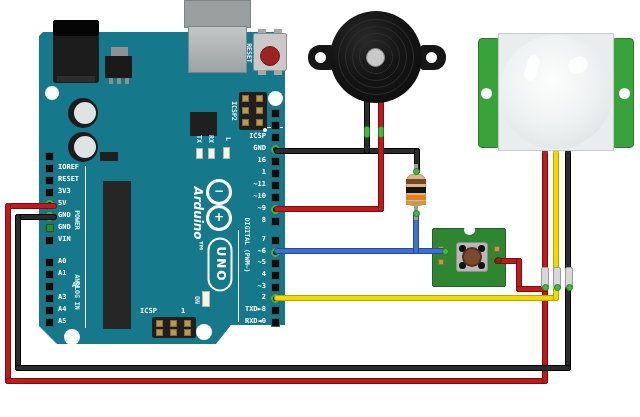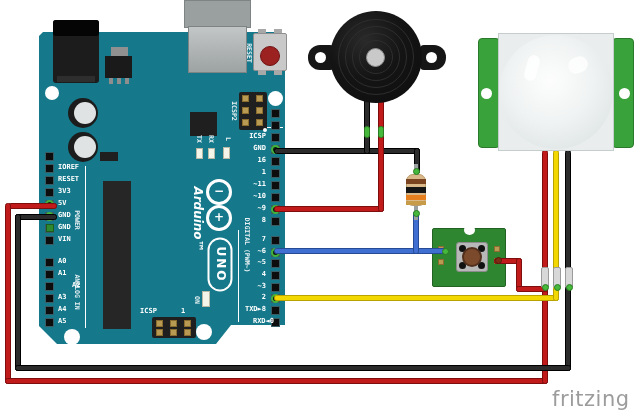--- a/index.html
+++ b/index.html
@@ -143,21 +143,21 @@
       <div class="abs pin" style="left: 271px; top: 294px; width: 9px; height: 9px;"></div>
       <div class="abs pin" style="left: 271px; top: 306px; width: 9px; height: 9px;"></div>
       <div class="abs pin" style="left: 271px; top: 318px; width: 9px; height: 9px;"></div>
       <div class="abs pinlabel r" style="left: 221px; top: 235px; width: 45px; height: 9px;">7</div>
       <div class="abs pinlabel r" style="left: 221px; top: 247px; width: 45px; height: 9px;">~6</div>
       <div class="abs pinlabel r" style="left: 221px; top: 258px; width: 45px; height: 9px;">~5</div>
       <div class="abs pinlabel r" style="left: 221px; top: 270px; width: 45px; height: 9px;">4</div>
       <div class="abs pinlabel r" style="left: 221px; top: 282px; width: 45px; height: 9px;">~3</div>
       <div class="abs pinlabel r" style="left: 221px; top: 293px; width: 45px; height: 9px;">2</div>
       <div class="abs pinlabel r" style="left: 221px; top: 305px; width: 45px; height: 9px;">TXD►8</div>
-      <div class="abs pinlabel r" style="left: 229px; top: 317px; width: 45px; height: 9px;">RXD◄0</div>
+      <div class="abs pinlabel r" style="left: 221px; top: 317px; width: 45px; height: 9px;">RXD◄0</div>
       <div class="abs ring" style="left: 271px; top: 248px; width: 9px; height: 9px;"></div>
       <div class="abs ring" style="left: 271px; top: 294px; width: 9px; height: 9px;"></div>
       <div class="abs pin" style="left: 45px; top: 152px; width: 9px; height: 9px;"></div>
       <div class="abs pin" style="left: 45px; top: 164px; width: 9px; height: 9px;"></div>
       <div class="abs pin" style="left: 45px; top: 176px; width: 9px; height: 9px;"></div>
       <div class="abs pin" style="left: 45px; top: 188px; width: 9px; height: 9px;"></div>
       <div class="abs pin" style="left: 45px; top: 200px; width: 9px; height: 9px;"></div>
       <div class="abs pin" style="left: 45px; top: 212px; width: 9px; height: 9px;"></div>
       <div class="abs pin" style="left: 45px; top: 224px; width: 9px; height: 9px;"></div>
       <div class="abs pin" style="left: 45px; top: 236px; width: 9px; height: 9px;"></div>
@@ -264,14 +264,13 @@
   <div class="layer" id="lay-dots">
       <div class="abs dot" style="left: 412.5px; top: 167.5px; width: 7px; height: 7px; background: rgb(70, 184, 60); border: 1px solid rgb(42, 125, 34);"></div>
       <div class="abs dot" style="left: 412.5px; top: 209.5px; width: 7px; height: 7px; background: rgb(70, 184, 60); border: 1px solid rgb(42, 125, 34);"></div>
       <div class="abs dot" style="left: 441.5px; top: 247.5px; width: 7px; height: 7px; background: rgb(70, 184, 60); border: 1px solid rgb(42, 125, 34);"></div>
       <div class="abs dot" style="left: 541.5px; top: 283.5px; width: 7px; height: 7px; background: rgb(70, 184, 60); border: 1px solid rgb(42, 125, 34);"></div>
       <div class="abs dot" style="left: 553.5px; top: 283.5px; width: 7px; height: 7px; background: rgb(70, 184, 60); border: 1px solid rgb(42, 125, 34);"></div>
       <div class="abs dot" style="left: 565.5px; top: 283.5px; width: 7px; height: 7px; background: rgb(70, 184, 60); border: 1px solid rgb(42, 125, 34);"></div>
       <div class="abs dot" style="left: 495px; top: 257px; width: 7px; height: 7px; background: rgb(124, 44, 20); border: 1px solid rgb(88, 29, 12);"></div>
     </div>
 
-  <div class="abs wm" style="left:552px;top:387px;width:86px;height:26px;">fritzing</div>
 </div>
 
 </body></html>

